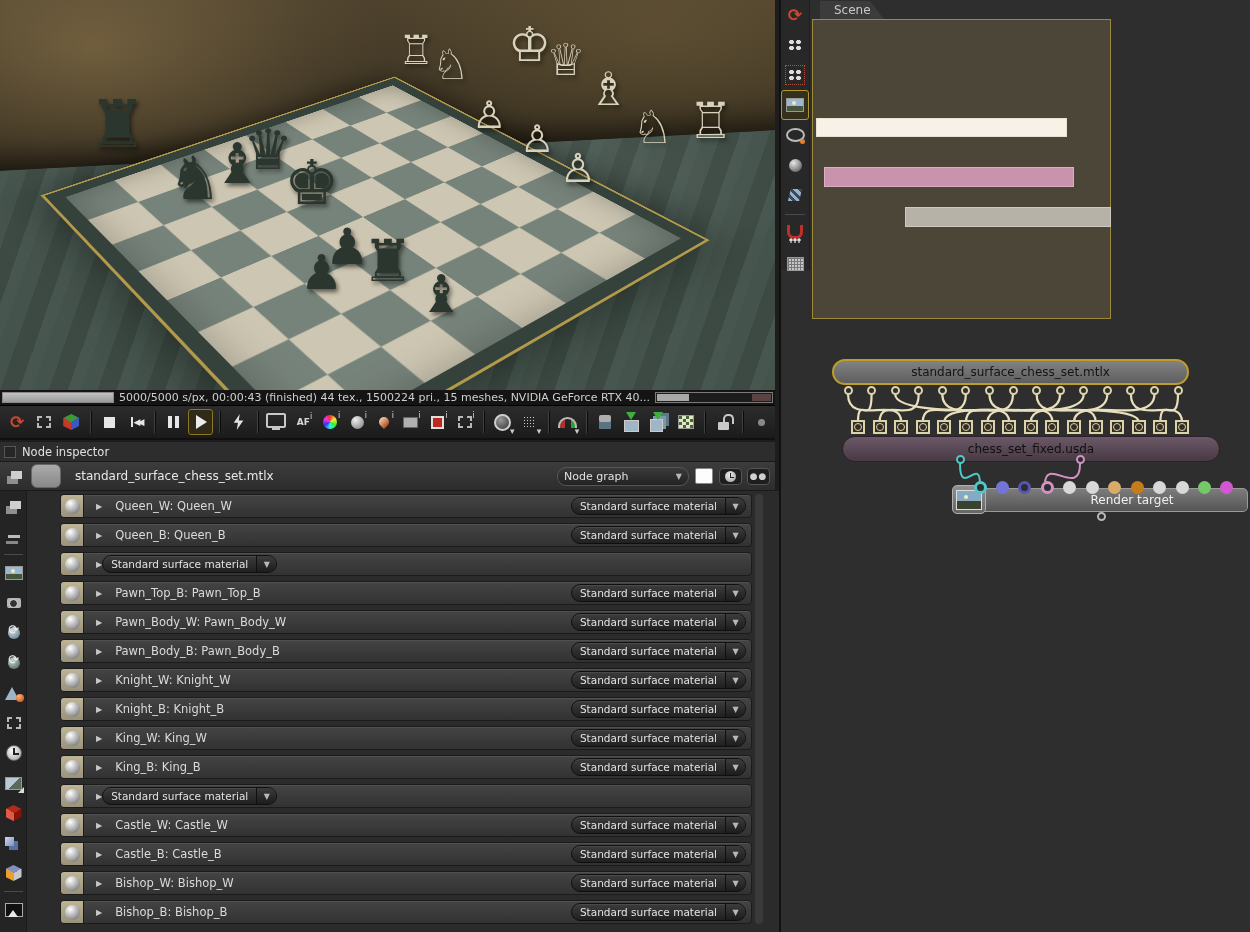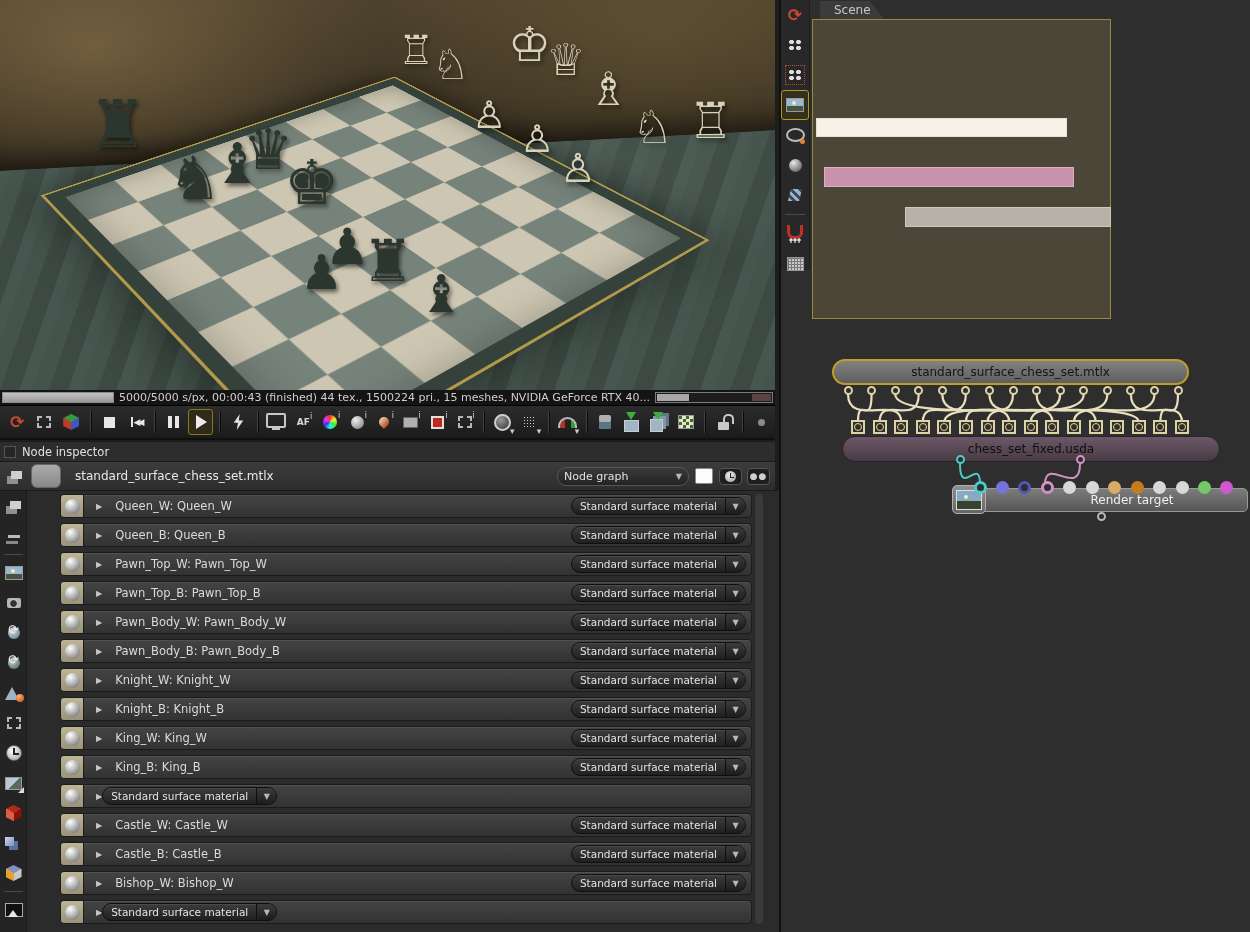--- a/index.html
+++ b/index.html
@@ -454,21 +454,20 @@
           <span class="mat-arrow">▶</span>
           <span class="mat-label">Queen_B: Queen_B</span>
           <span class="mat-type">
             <span class="t">Standard surface material</span>
             <span class="b">▼</span>
           </span>
         </div>
         <div class="mat-row">
           <span class="mat-ball"></span>
           <span class="mat-arrow">▶</span>
-          <span class="mat-label">Pawn_Top_W: Pawn_Top_W</span>
           <span class="mat-type">
             <span class="t">Standard surface material</span>
             <span class="b">▼</span>
           </span>
         </div>
         <div class="mat-row">
           <span class="mat-ball"></span>
           <span class="mat-arrow">▶</span>
           <span class="mat-label">Pawn_Top_B: Pawn_Top_B</span>
           <span class="mat-type">
@@ -561,20 +560,21 @@
           <span class="mat-arrow">▶</span>
           <span class="mat-label">Bishop_W: Bishop_W</span>
           <span class="mat-type">
             <span class="t">Standard surface material</span>
             <span class="b">▼</span>
           </span>
         </div>
         <div class="mat-row">
           <span class="mat-ball"></span>
           <span class="mat-arrow">▶</span>
+          <span class="mat-label">Bishop_B: Bishop_B</span>
           <span class="mat-type">
             <span class="t">Standard surface material</span>
             <span class="b">▼</span>
           </span>
         </div>
       </div>
     <div id="mat-scroll"></div>
   </div>
 
 </div>

